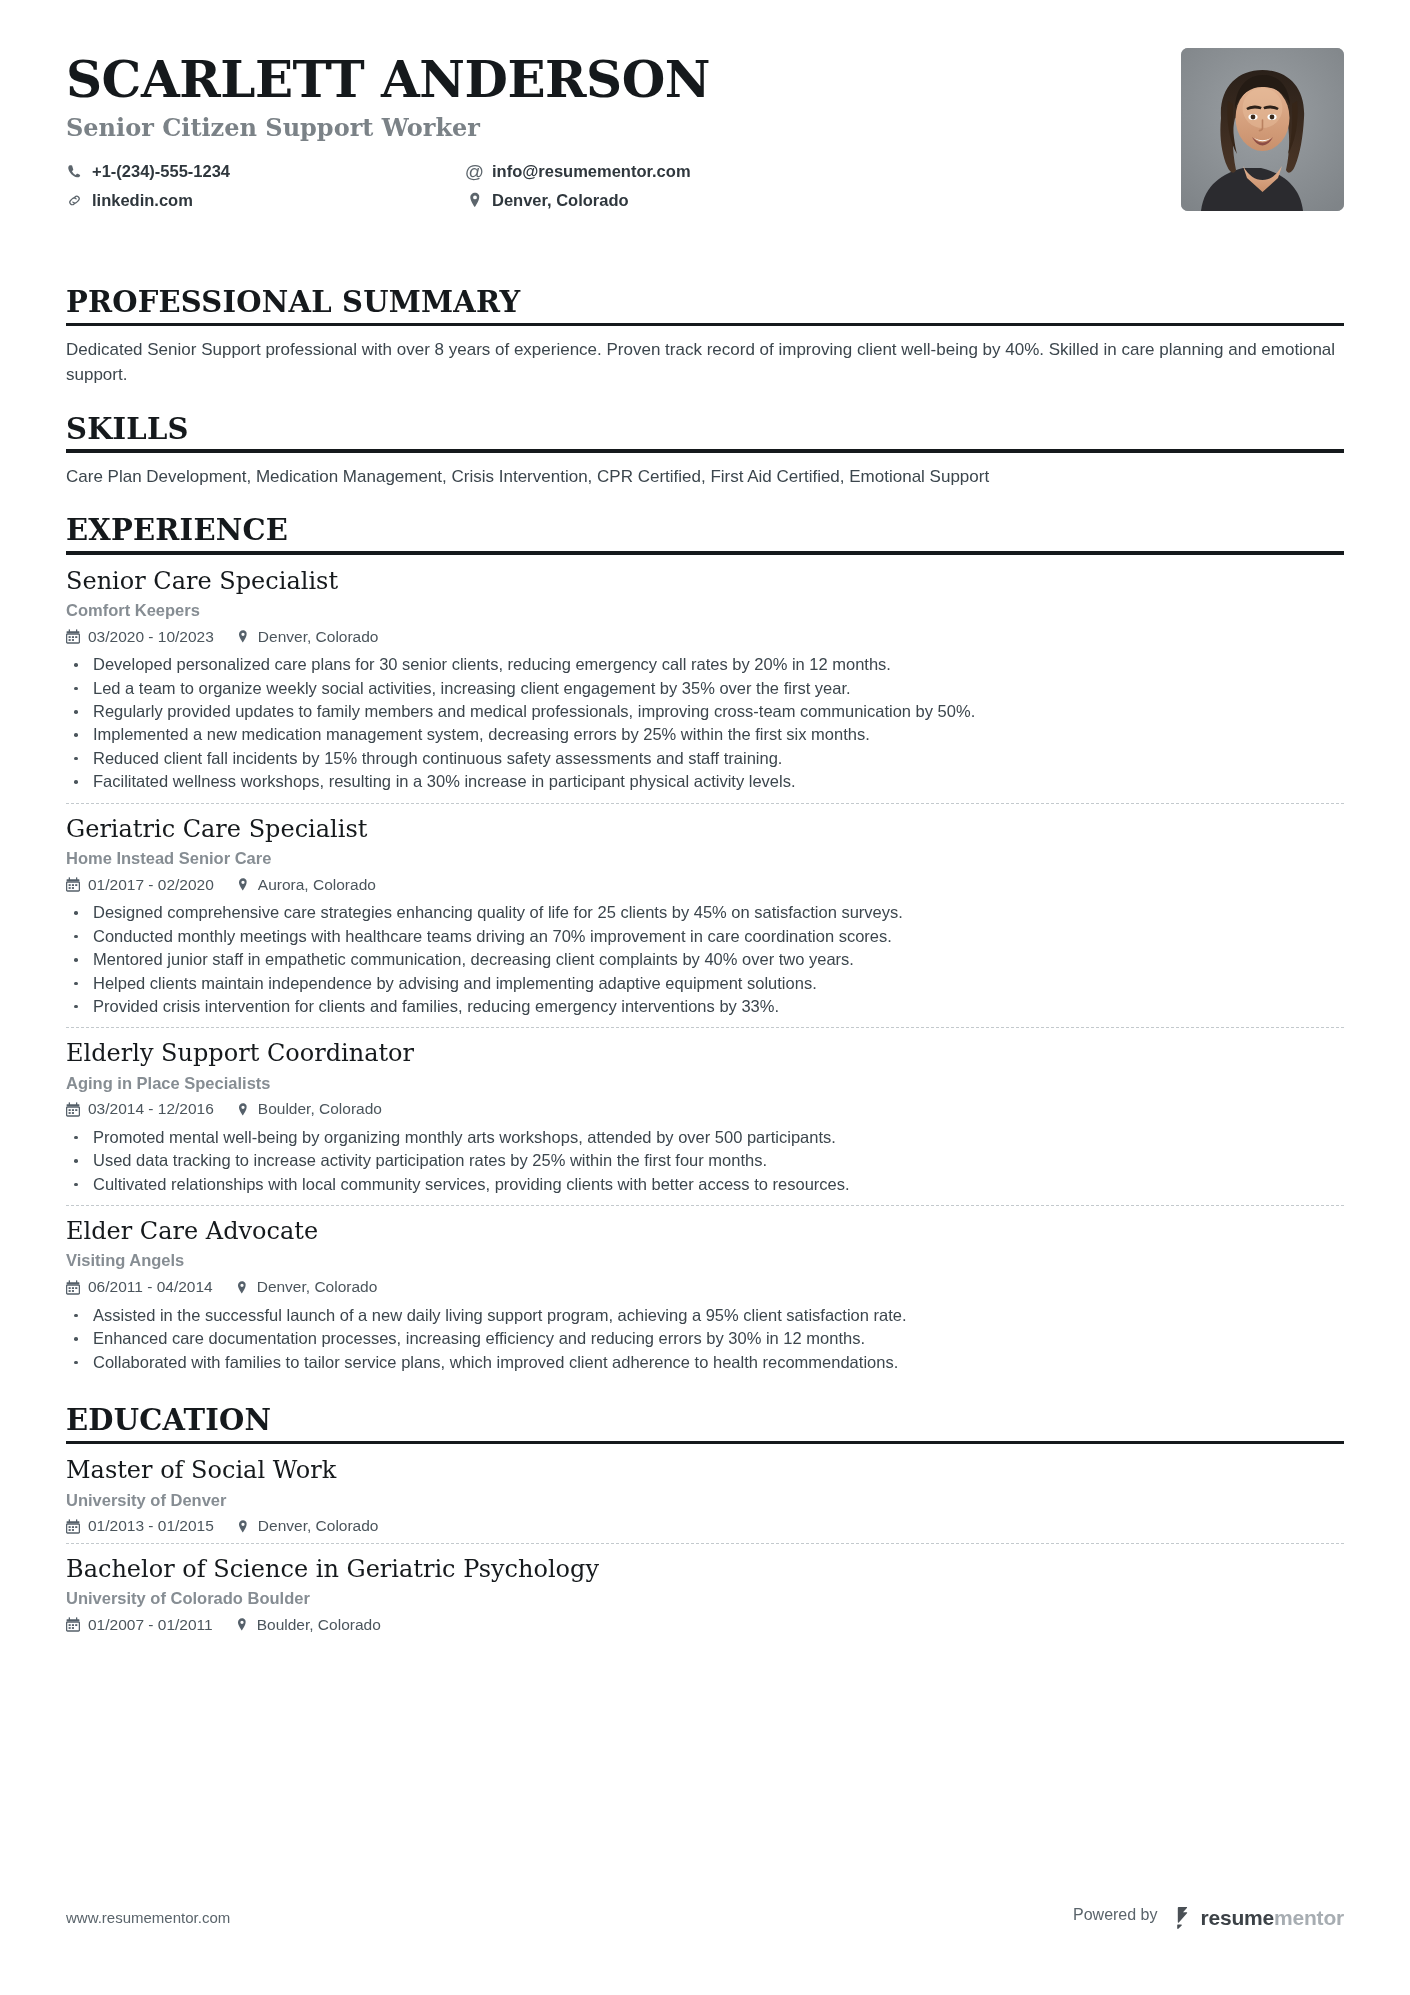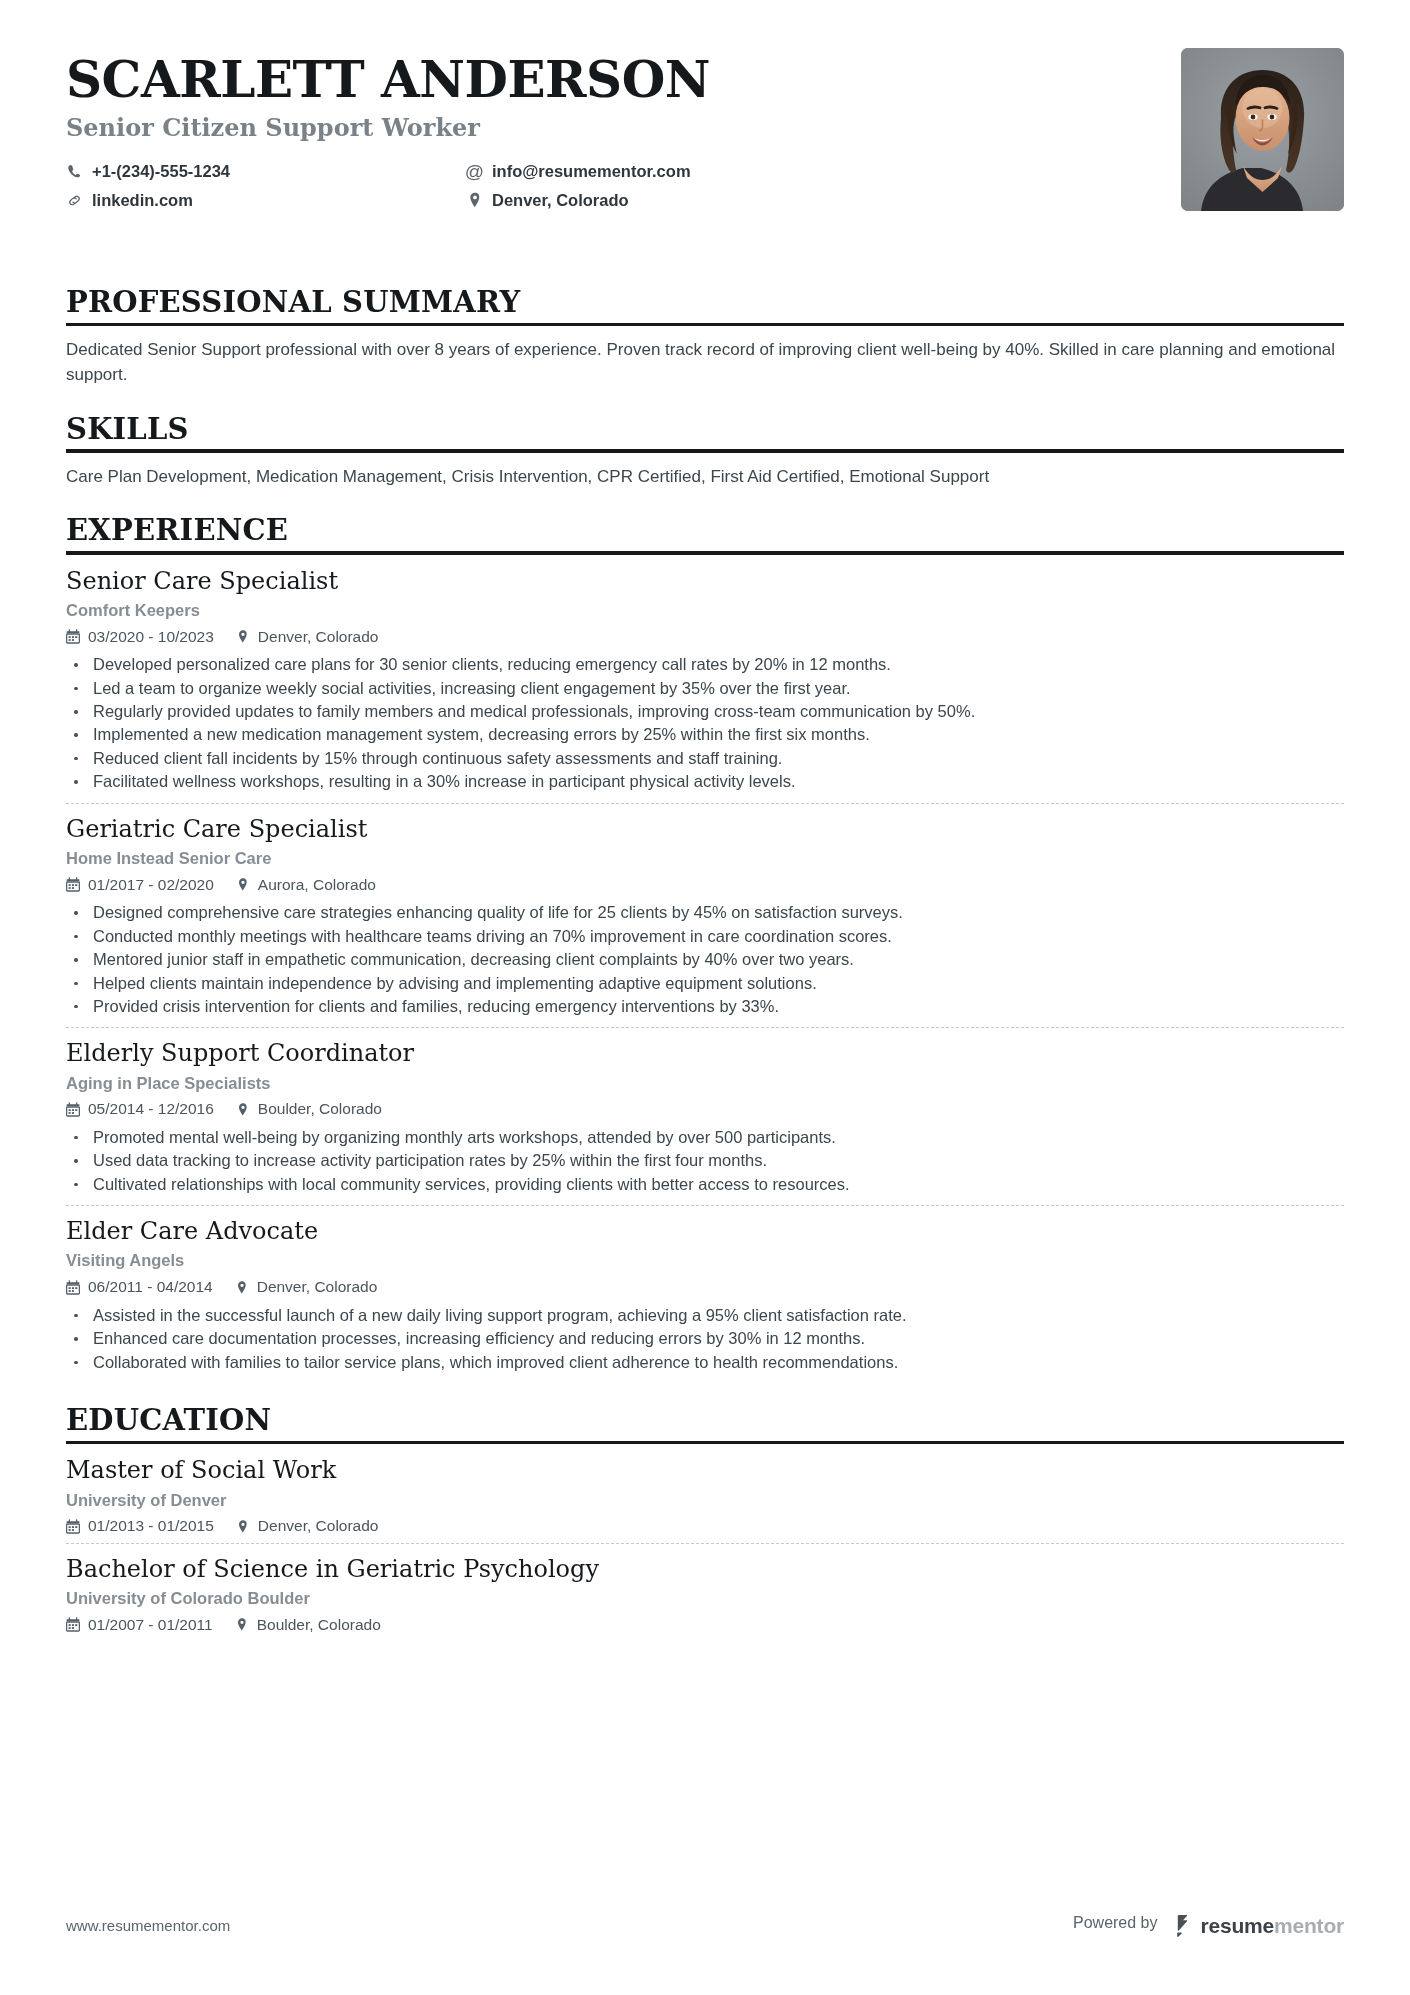--- a/index.html
+++ b/index.html
@@ -197,21 +197,21 @@
     height: 3.5px;
     border-radius: 50%;
     background: #4b555c;
   }
 
   
   .footer {
     position: absolute;
     left: 66px;
     right: 66px;
-    bottom: 58px;
+    bottom: 66px;
     display: flex;
     align-items: center;
     justify-content: space-between;
   }
   .footer-url {
     font-size: 15px;
     color: #5a646b;
   }
   .footer-right {
     display: flex;
@@ -434,21 +434,21 @@
                   <rect x="0.6" y="5" width="12.8" height="9" rx="0.9" fill="none" stroke="currentColor" stroke-width="1.3"></rect>
                   <rect x="2.7" y="0.3" width="1.3" height="2.6" rx="0.5"></rect>
                   <rect x="10" y="0.3" width="1.3" height="2.6" rx="0.5"></rect>
                   <rect x="2.6" y="7.2" width="2.1" height="1.8"></rect>
                   <rect x="5.9" y="7.2" width="2.1" height="1.8"></rect>
                   <rect x="9.2" y="7.2" width="2.1" height="1.8"></rect>
                   <rect x="2.6" y="10.1" width="2.1" height="1.8"></rect>
                   <rect x="5.9" y="10.1" width="2.1" height="1.8"></rect>
                 </svg>
               </span>
-              <span>05/2014 - 12/2016</span>
+              <span>03/2014 - 12/2016</span>
             </span>
             <span class="meta-item">
               <span class="ic">
                 <svg width="12" height="15" viewBox="0 0 14 16" fill="currentColor">
                   <path d="M7 .8C4.4.8 2.3 2.9 2.3 5.5c0 3.3 4 9 4.2 9.3.1.2.4.2.5 0 .2-.3 4.2-6 4.2-9.3C11.7 2.9 9.6.8 7 .8zm0 6.5a1.9 1.9 0 1 1 0-3.8 1.9 1.9 0 0 1 0 3.8z"></path>
                 </svg>
               </span>
               <span>Boulder, Colorado</span>
             </span>
           </div>

